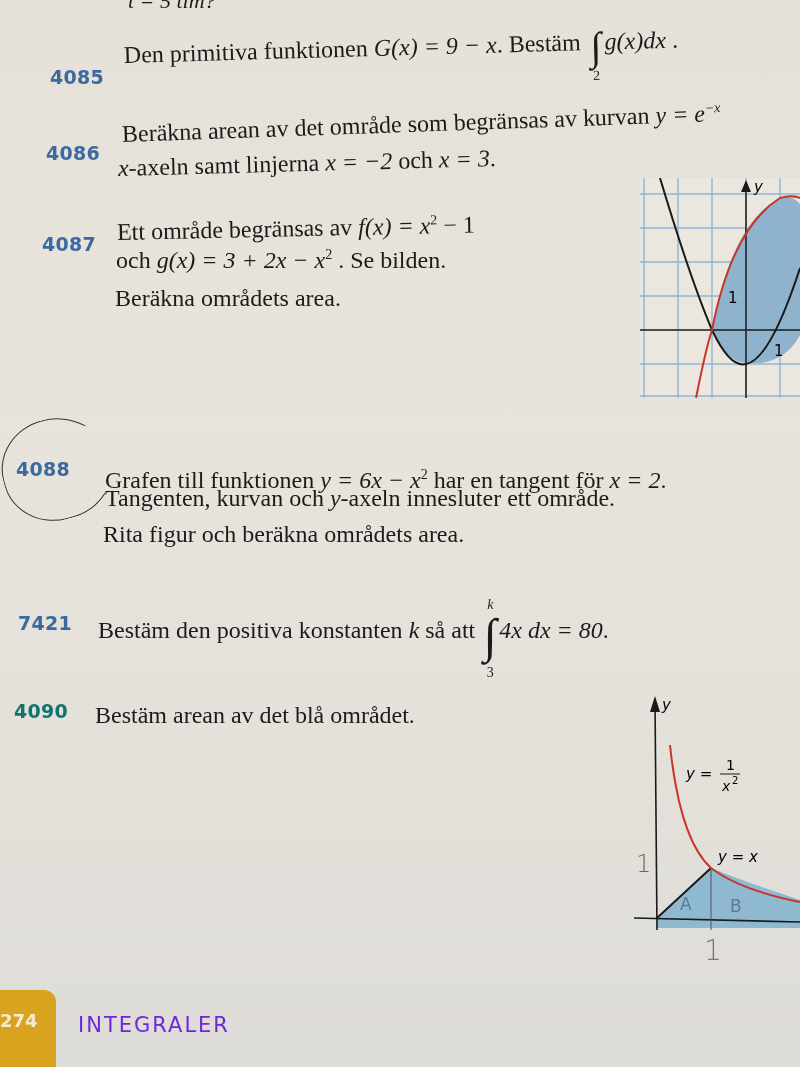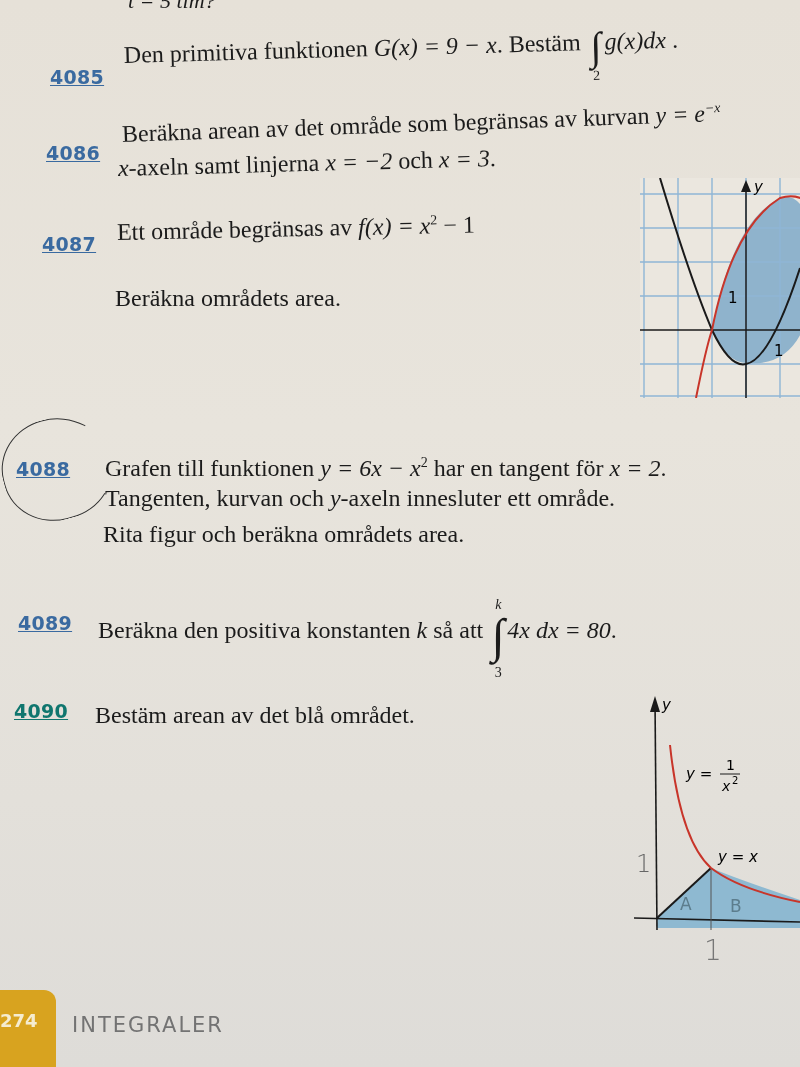--- a/index.html
+++ b/index.html
@@ -8,21 +8,20 @@
       background: linear-gradient(180deg, #e6e1d8 0%, #e8e4dc 40%, #e3e0da 75%, #dedcd8 100%);
       font-family: "Liberation Serif", "DejaVu Serif", serif;
       color: #1b1b1b;
     }
     .page { position: absolute; inset: 0; border-radius: 9px; }
     .num {
       position: absolute;
       font-family: "DejaVu Sans", "Liberation Sans", sans-serif;
       font-weight: bold; font-size: 19px; letter-spacing: 0.3px;
       color: #3a6aa0;
-      text-decoration: underline;
     }
     .num.red { color: #0f766e; }
     .line {
       position: absolute; font-size: 24px; white-space: nowrap; line-height: 1;
     }
     .it { font-style: italic; }
     sup { font-size: 14px; vertical-align: 9px; line-height: 0; }
     .integral {
       display: inline-block; position: relative; width: 18px; text-align: center;
       font-size: 40px; line-height: 1; vertical-align: -10px; font-style: normal;
@@ -37,22 +36,22 @@
     }
     .footer-tab {
       position: absolute; left: 0; top: 990px; width: 56px; height: 77px;
       background: #d8a31f; border-top-right-radius: 12px;
     }
     .footer-num {
       position: absolute; left: 0; top: 1010px;
       font-family: "DejaVu Sans", sans-serif; font-size: 18px; font-weight: bold; color: #f5ecd0;
     }
     .footer-title {
-      position: absolute; left: 72px; top: 1013px;
-      font-family: "DejaVu Sans", sans-serif; font-size: 21px; letter-spacing: 2px; color: #737373;
+      position: absolute; left: 78px; top: 1013px;
+      font-family: "DejaVu Sans", sans-serif; font-size: 21px; letter-spacing: 2px; color: #6d28d9;
     }
     svg { position: absolute; overflow: visible; }
     .fig-label { font-family: "DejaVu Sans", sans-serif; }
   </style>
 </head>
 <body>
 
 <div class="page">
 
   <div class="line it" style="left:128px; top:-10px; font-size:22px;">t = 5 tim?</div>
@@ -67,20 +66,23 @@
   <div class="line" style="left:122px; top:122px; transform:rotate(-2deg); transform-origin:left;">
     <span>Beräkna arean av det område som begränsas av kurvan </span><span class="it">y = e</span><sup class="it">−x</sup>
   </div>
   <div class="line" style="left:118px; top:156px; transform:rotate(-1.5deg); transform-origin:left;">
     <span class="it">x</span><span>-axeln samt linjerna </span><span class="it">x = −2</span><span> och </span><span class="it">x = 3</span><span>.</span>
   </div>
 
   <div class="num" style="left:42px; top:233px;">4087</div>
   <div class="line" style="left:117px; top:220px; transform:rotate(-1.2deg); transform-origin:left;">
     <span>Ett område begränsas av </span><span class="it">f(x) = x</span><sup>2</sup><span> − 1</span>
+  </div>
+  <div class="line" style="left:116px; top:248px;">
+    <span>och </span><span class="it">g(x) = 3 + 2x − x</span><sup>2</sup><span> . Se bilden.</span>
   </div>
   <div class="line" style="left:115px; top:286px;text-align:right;">Beräkna områdets area.</div>
 
   <svg style="left:640px; top:178px;" width="160" height="220" viewBox="0 0 160 220">
     <defs>
         <clipPath id="c1">
           <rect x="0" y="0" width="160" height="220"></rect>
         </clipPath>
       </defs>
     <g clip-path="url(#c1)">
@@ -106,31 +108,31 @@
       <path d="M20,0 Q50,100 72,152 Q90,190 106,186 Q130,182 160,90" fill="none" stroke="#1a1a1a" stroke-width="2"></path>
       <path d="M56,220 Q66,170 72,152 Q92,50 140,20 Q160,14 175,30" fill="none" stroke="#c8352a" stroke-width="2"></path>
       <text class="fig-label" x="114" y="14" font-size="15" font-style="italic">y</text>
       <text class="fig-label" x="88" y="125" font-size="15">1</text>
       <text class="fig-label" x="134" y="178" font-size="15">1</text>
     </g>
   </svg>
 
   <div class="circle-mark"></div>
   <div class="num" style="left:16px; top:458px;">4088</div>
-  <div class="line" style="left:105px; top:456px;text-align:right;">
+  <div class="line" style="left:105px; top:468px;text-align:right;">
     <span>Grafen till funktionen </span><span class="it">y = 6x − x</span><sup>2</sup><span> har en tangent för </span><span class="it">x = 2</span><span>.</span>
   </div>
   <div class="line" style="left:103px; top:522px;">Rita figur och beräkna områdets area.</div>
   <div class="line" style="left:105px; top:486px;">
     <span>Tangenten, kurvan och </span><span class="it">y</span><span>-axeln innesluter ett område.</span>
   </div>
 
-  <div class="num" style="left:18px; top:612px;">4089</div>
+  <div class="num" style="left:18px; top:612px;">7421</div>
   <div class="line" style="left:98px; top:612px;">
-    <span>Beräkna den positiva konstanten </span><span class="it">k</span><span> så att </span>
+    <span>Bestäm den positiva konstanten </span><span class="it">k</span><span> så att </span>
     <span class="integral" style="font-size:48px; vertical-align:-14px;">∫<span class="lim up">k</span><span class="lim lo" style="bottom:-20px;">3</span></span><span class="it">4x dx = 80</span><span>.</span>
   </div>
 
   <div class="num red" style="left:14px; top:700px;">4090</div>
   <div class="line" style="left:95px; top:703px;">Bestäm arean av det blå området.</div>
 
   <svg style="left:630px; top:690px;" width="170" height="280" viewBox="0 0 170 280">
     <path d="M27,228 L81,178 Q110,190 170,210 L170,238 L27,238 Z" fill="#7fb3cf" opacity="0.85"></path>
     <line x1="4" y1="228" x2="170" y2="232" stroke="#1a1a1a" stroke-width="1.6"></line>
     <line x1="27" y1="240" x2="25" y2="10" stroke="#1a1a1a" stroke-width="1.6"></line>

